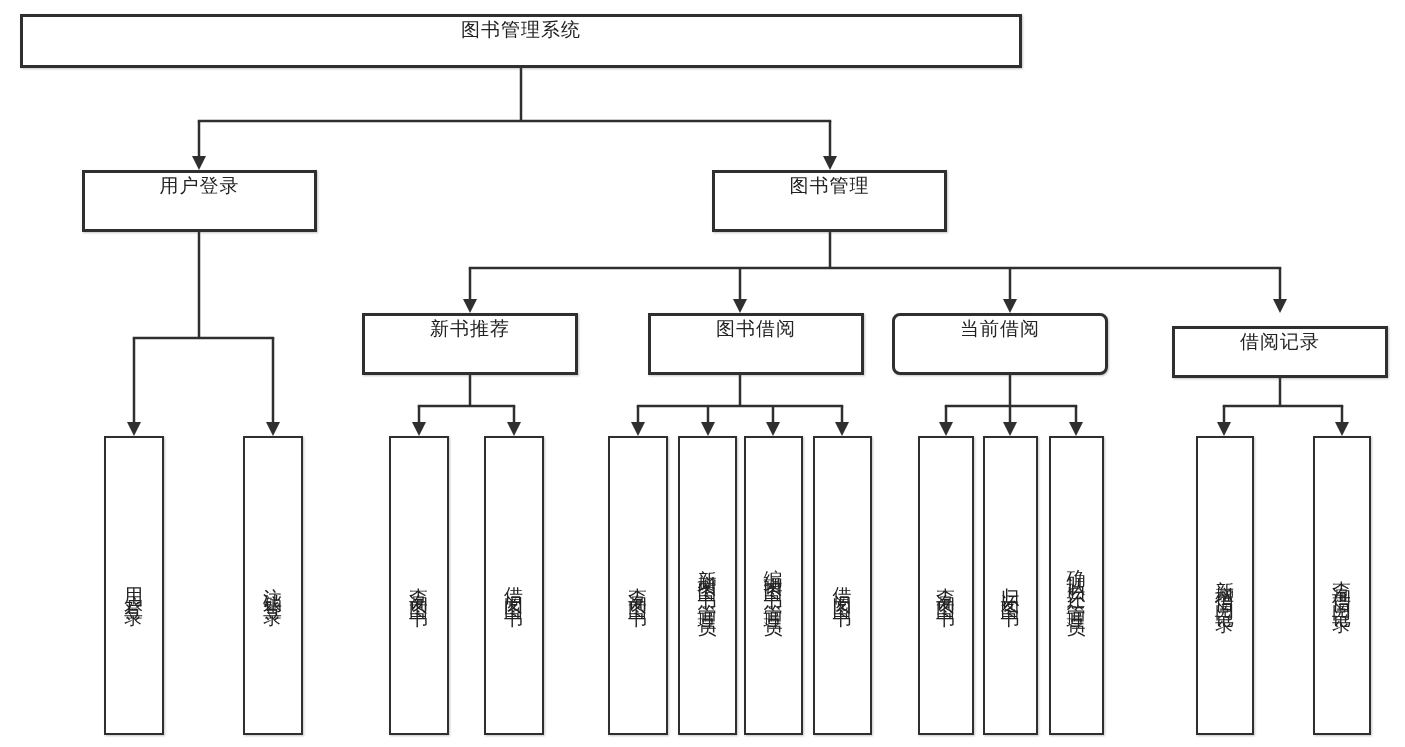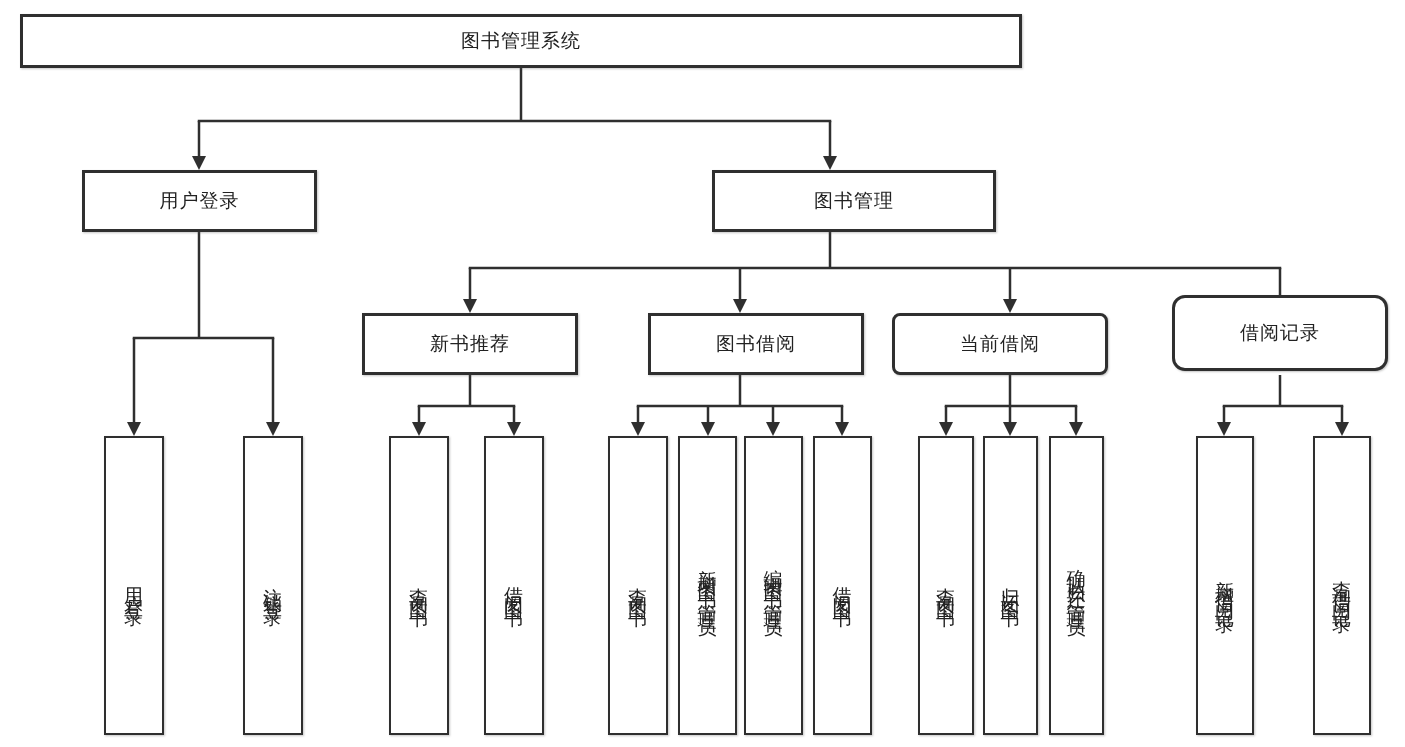--- a/index.html
+++ b/index.html
@@ -14,21 +14,20 @@
   #wires { position: absolute; left: 0; top: 0; z-index: 1; }
   #wires line { stroke: #2f2f2f; stroke-width: 2.5; }
   #wires polygon { fill: #2f2f2f; }
 
   .node {
     position: absolute;
     box-sizing: border-box;
     background: #ffffff;
     border: 3px solid #2f2f2f;
     display: flex;
-    align-items: center;
     justify-content: center;
     z-index: 2;
     box-shadow: 1px 1px 2px rgba(90,90,90,0.35);
   }
   .node .hlabel {
     font-size: 19px;
     color: #222222;
     letter-spacing: 1px;
     white-space: nowrap;
   }
@@ -145,34 +144,34 @@
     </g>
   </svg>
 
   <div class="node" style="left:20px; top:14px; width:1002px; height:54px;">
     <span class="hlabel">图书管理系统</span>
   </div>
 
   <div class="node" style="left:82px; top:170px; width:235px; height:62px;">
     <span class="hlabel">用户登录</span>
   </div>
-  <div class="node" style="left:712px; top:170px; width:284px; height:62px;">
+  <div class="node" style="left:712px; top:170px; width:235px; height:62px;">
     <span class="hlabel">图书管理</span>
   </div>
 
   <div class="node" style="left:362px; top:313px; width:216px; height:62px;">
     <span class="hlabel">新书推荐</span>
   </div>
   <div class="node" style="left:632px; top:313px; width:216px; height:62px;margin-left:16px;">
     <span class="hlabel">图书借阅</span>
   </div>
   <div class="node" style="left:892px; top:313px; width:216px; height:62px;border-radius:8px;">
     <span class="hlabel">当前借阅</span>
   </div>
-  <div class="node" style="left:1172px; top:295px; width:216px; height:76px;border-radius:13px;">
+  <div class="node" style="left:1172px; top:326px; width:216px; height:52px;">
     <span class="hlabel">借阅记录</span>
   </div>
 
   <div class="leaf" style="left:104px; width:60px;">
     <span class="vlabel">用户登录</span>
   </div>
   <div class="leaf" style="left:243px; width:60px;">
     <span class="vlabel">注销登录</span>
   </div>
 

